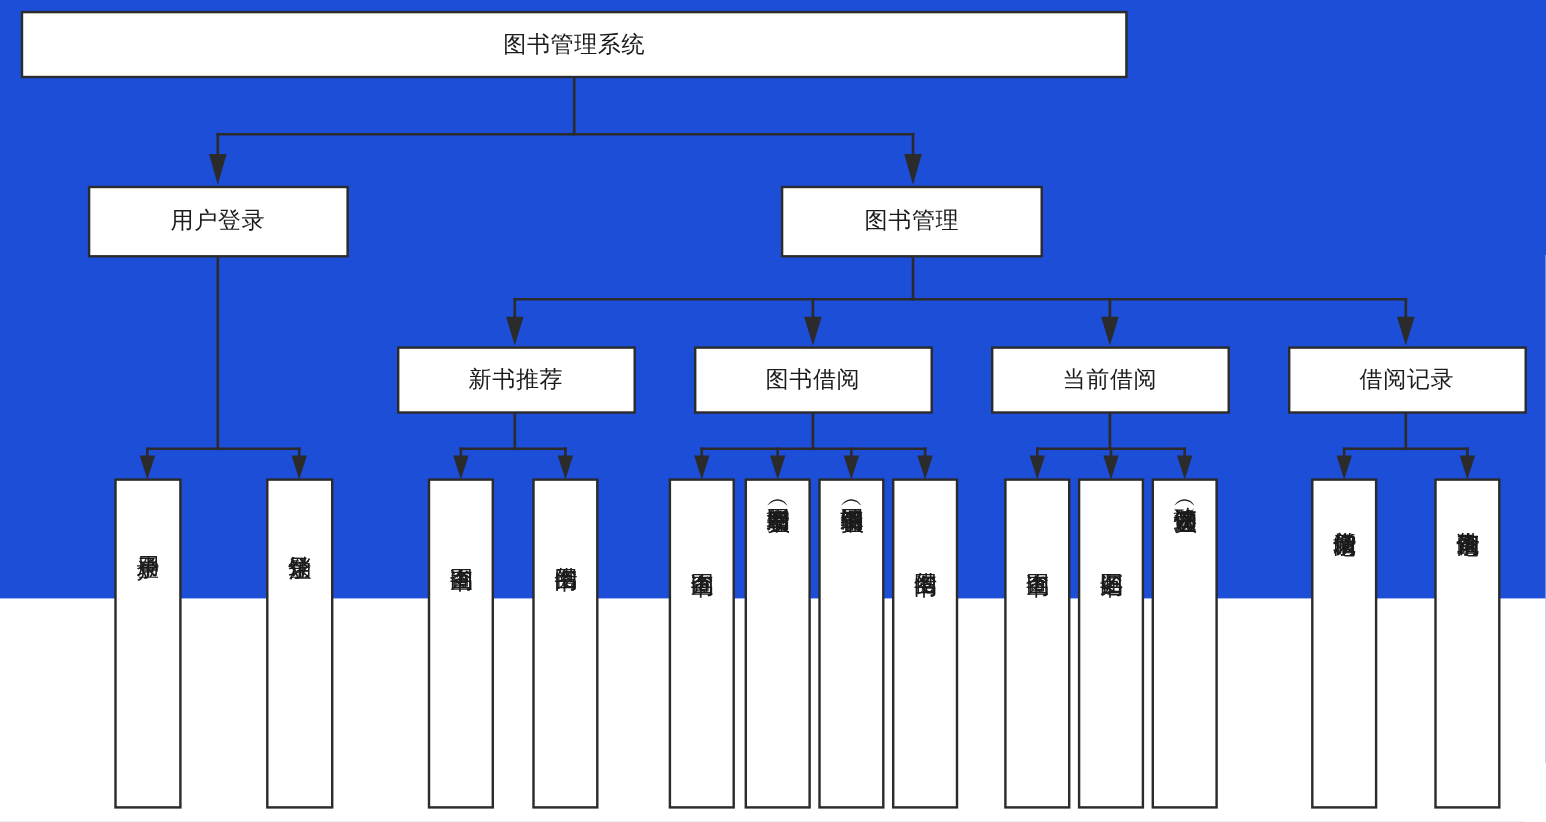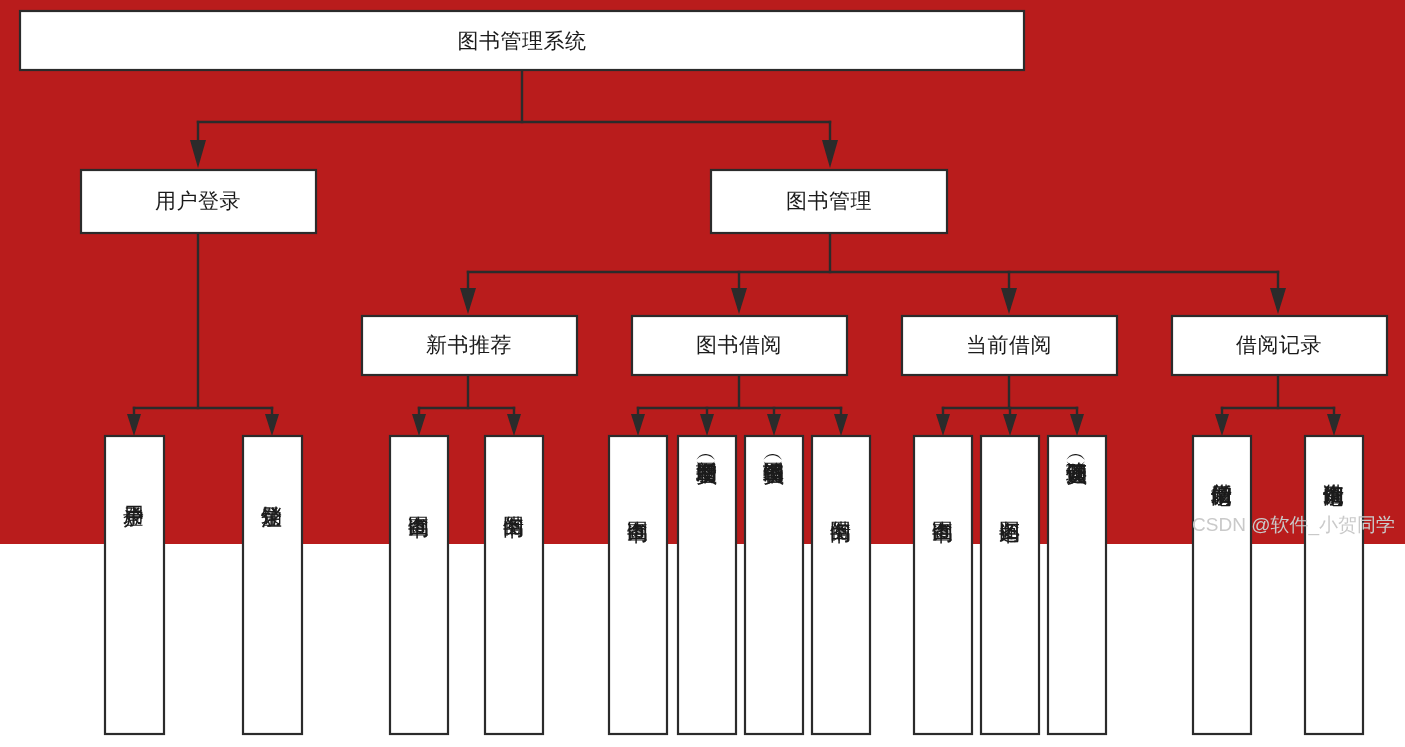--- a/index.html
+++ b/index.html
@@ -12,21 +12,21 @@
     width: 1405px;
     height: 747px;
     font-family: "Liberation Sans", "DejaVu Sans", sans-serif;
     overflow: hidden;
     position: relative;
   }
   #diagram-root {
     position: relative;
     width: 1405px;
     height: 544px;
-    background: #b91c1c;
+    background: #1d4ed8;
   }
   svg.diagram-canvas {
     position: absolute;
     left: 0;
     top: 0;
     width: 1405px;
     height: 747px;
     display: block;
   }
   .node-box {
@@ -240,15 +240,14 @@
       <rect class="node-box" x="1193" y="436" width="58" height="298"></rect>
       <text class="node-label-vertical" x="1222" y="468">新增借阅记录</text>
     </g>
     <g>
       <rect class="node-box" x="1305" y="436" width="58" height="298"></rect>
       <text class="node-label-vertical" x="1334" y="468">查询借阅记录</text>
     </g>
 
   </svg>
 
-  <div class="watermark-text">CSDN @软件_小贺同学</div>
 
 </div>
 
 </body></html>

